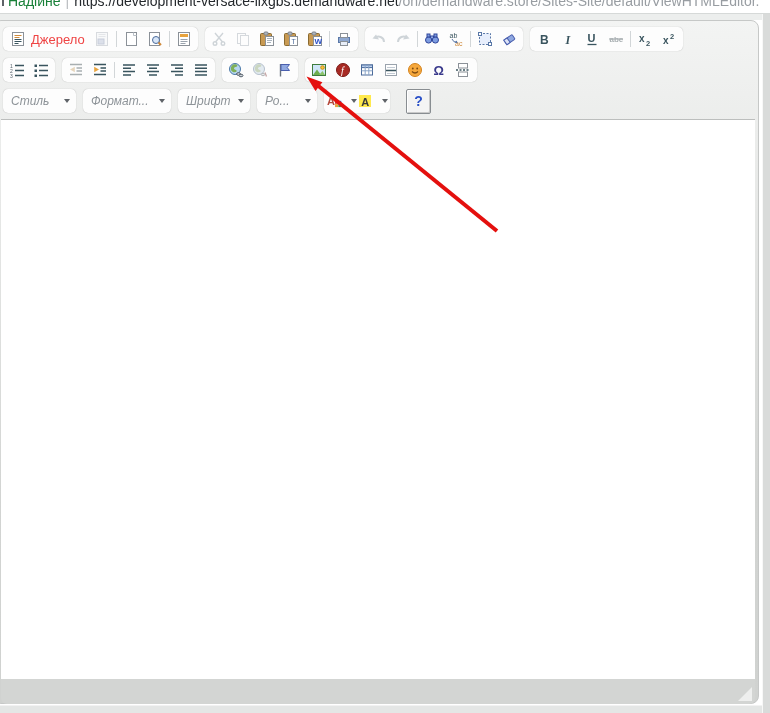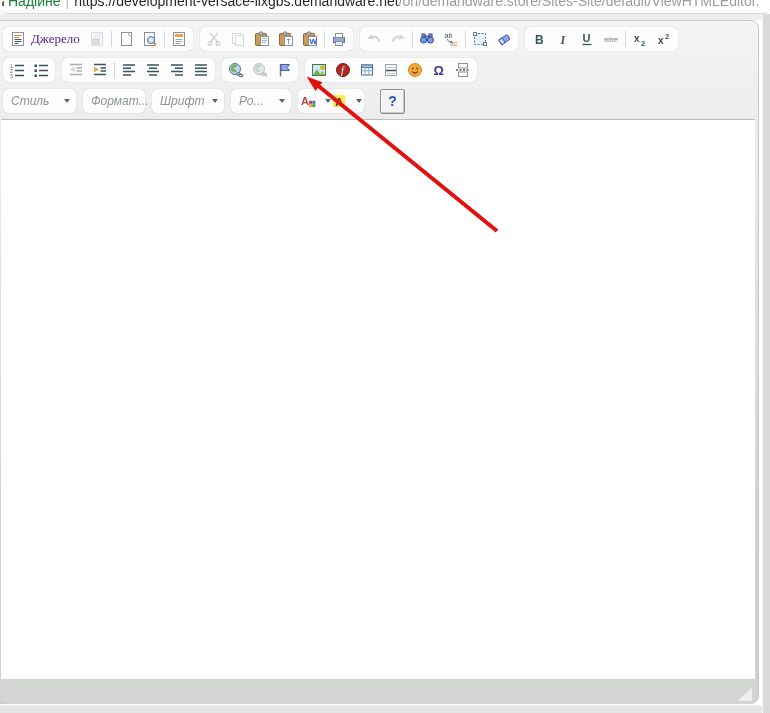--- a/index.html
+++ b/index.html
@@ -2,21 +2,21 @@
 <html><head>
 <meta charset="utf-8">
 <style>
   html,body{margin:0;padding:0;}
   body{
     width:770px;height:713px;position:relative;overflow:hidden;
     background:#ffffff;font-family:"Liberation Sans",sans-serif;
   }
   
   .url-bar{position:absolute;top:0;left:0;width:770px;height:13px;background:#fff;
-    border-bottom:1px solid #d6d9d8;overflow:hidden;border-radius:7px;}
+    border-bottom:1px solid #d6d9d8;overflow:hidden;}
   .url-text{position:absolute;top:-7px;left:2px;font-size:14px;white-space:nowrap;}
   .sec-frag{display:inline-block;width:2px;height:9px;background:#5f6368;margin-right:4px;}
   .sec-label{color:#188038;}
   .url-sep{color:#b7bbbe;padding:0 5px;}
   .url-domain{color:#24282c;}
   .url-path{color:#989da2;}
   .chrome-strip{position:absolute;top:14px;left:0;width:770px;height:6px;background:#eceeed;}
   .v-scrollbar{position:absolute;top:14px;right:0;width:7px;height:699px;
     background:#d9dbda;border-left:1px solid #f7f7f7;}
   .h-strip{position:absolute;left:0;top:705px;width:762px;height:8px;background:#e4e6e5;border-top:1px solid #f2f2f2;}
@@ -25,21 +25,21 @@
   .editor-container{position:absolute;left:-7px;top:20px;width:766px;height:684px;
     box-sizing:border-box;border:1px solid #c6c8c7;border-radius:8px;
     background:linear-gradient(#f3f4f3,#d2d4d2 70%,#d0d2d0);}
   .toolbar{padding:6px 4px 0 9px;}
   .tb-row{display:flex;align-items:center;height:24px;margin-bottom:7px;}
   .tb-group{display:inline-flex;align-items:center;background:#fdfdfd;border-radius:5px;
     padding:1px 2px;height:24px;box-sizing:border-box;margin-right:7px;
     box-shadow:0 0 1px rgba(0,0,0,.3);}
   .tb-btn{min-width:24px;height:22px;display:inline-flex;align-items:center;
     justify-content:center;border-radius:3px;cursor:pointer;}
-  .tb-btn.with-label{padding:0 5px;gap:5px;font-size:13px;color:#4c1d95;font-family:Liberation Serif, serif;}
+  .tb-btn.with-label{padding:0 5px;gap:5px;font-size:13px;color:#ef4444;}
   .tb-btn.disabled{opacity:.45;filter:saturate(.55);cursor:default;font-weight:bold;}
   .tb-sep{width:1px;height:16px;background:#d2d6d8;margin:0 2px;flex:0 0 1px;}
   .icon{width:16px;height:16px;display:block;}
   .icon svg{display:block;}
 
   
   .dd{display:inline-flex;align-items:center;justify-content:space-between;
     background:#fdfdfd;border-radius:5px;height:24px;box-sizing:border-box;
     padding:0 6px 0 8px;margin-right:7px;font-size:12px;font-style:italic;color:#8d9398;
     box-shadow:0 0 1px rgba(0,0,0,.3);cursor:pointer;}
@@ -459,21 +459,21 @@
               </svg>
             </span>
           </div>
         </div>
       </div>
     <div class="tb-row">
       <div class="dd" style="width:73px">
         <span>Стиль</span>
         <span class="caret"></span>
       </div>
-      <div class="dd" style="width:62px">
+      <div class="dd" style="width:88px">
         <span>Формат...</span>
         <span class="caret"></span>
       </div>
       <div class="dd" style="width:72px">
         <span>Шрифт</span>
         <span class="caret"></span>
       </div>
       <div class="dd" style="width:60px">
         <span>Ро...</span>
         <span class="caret"></span>

